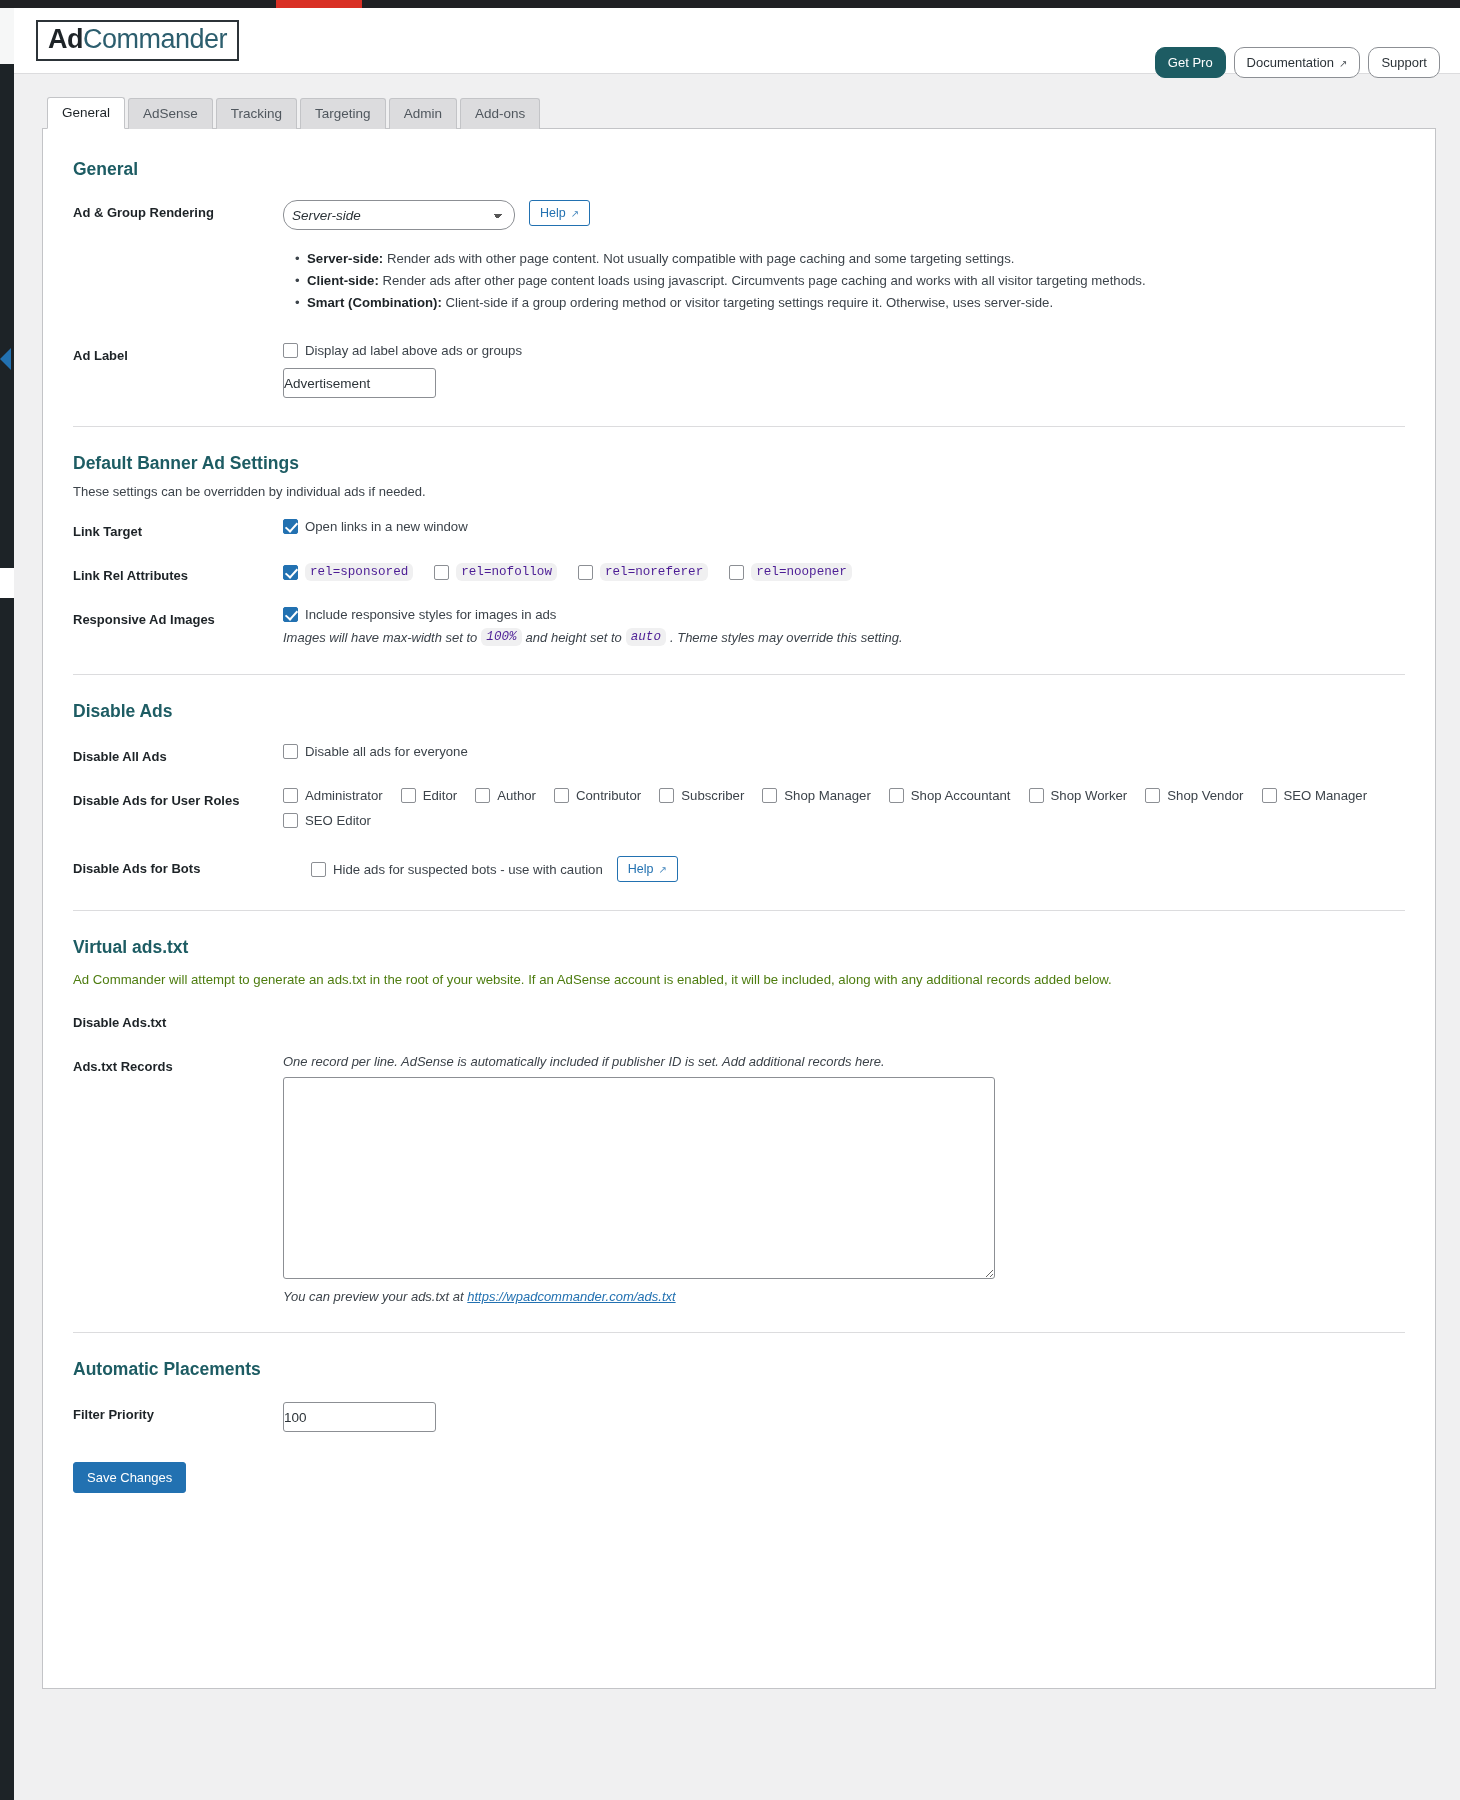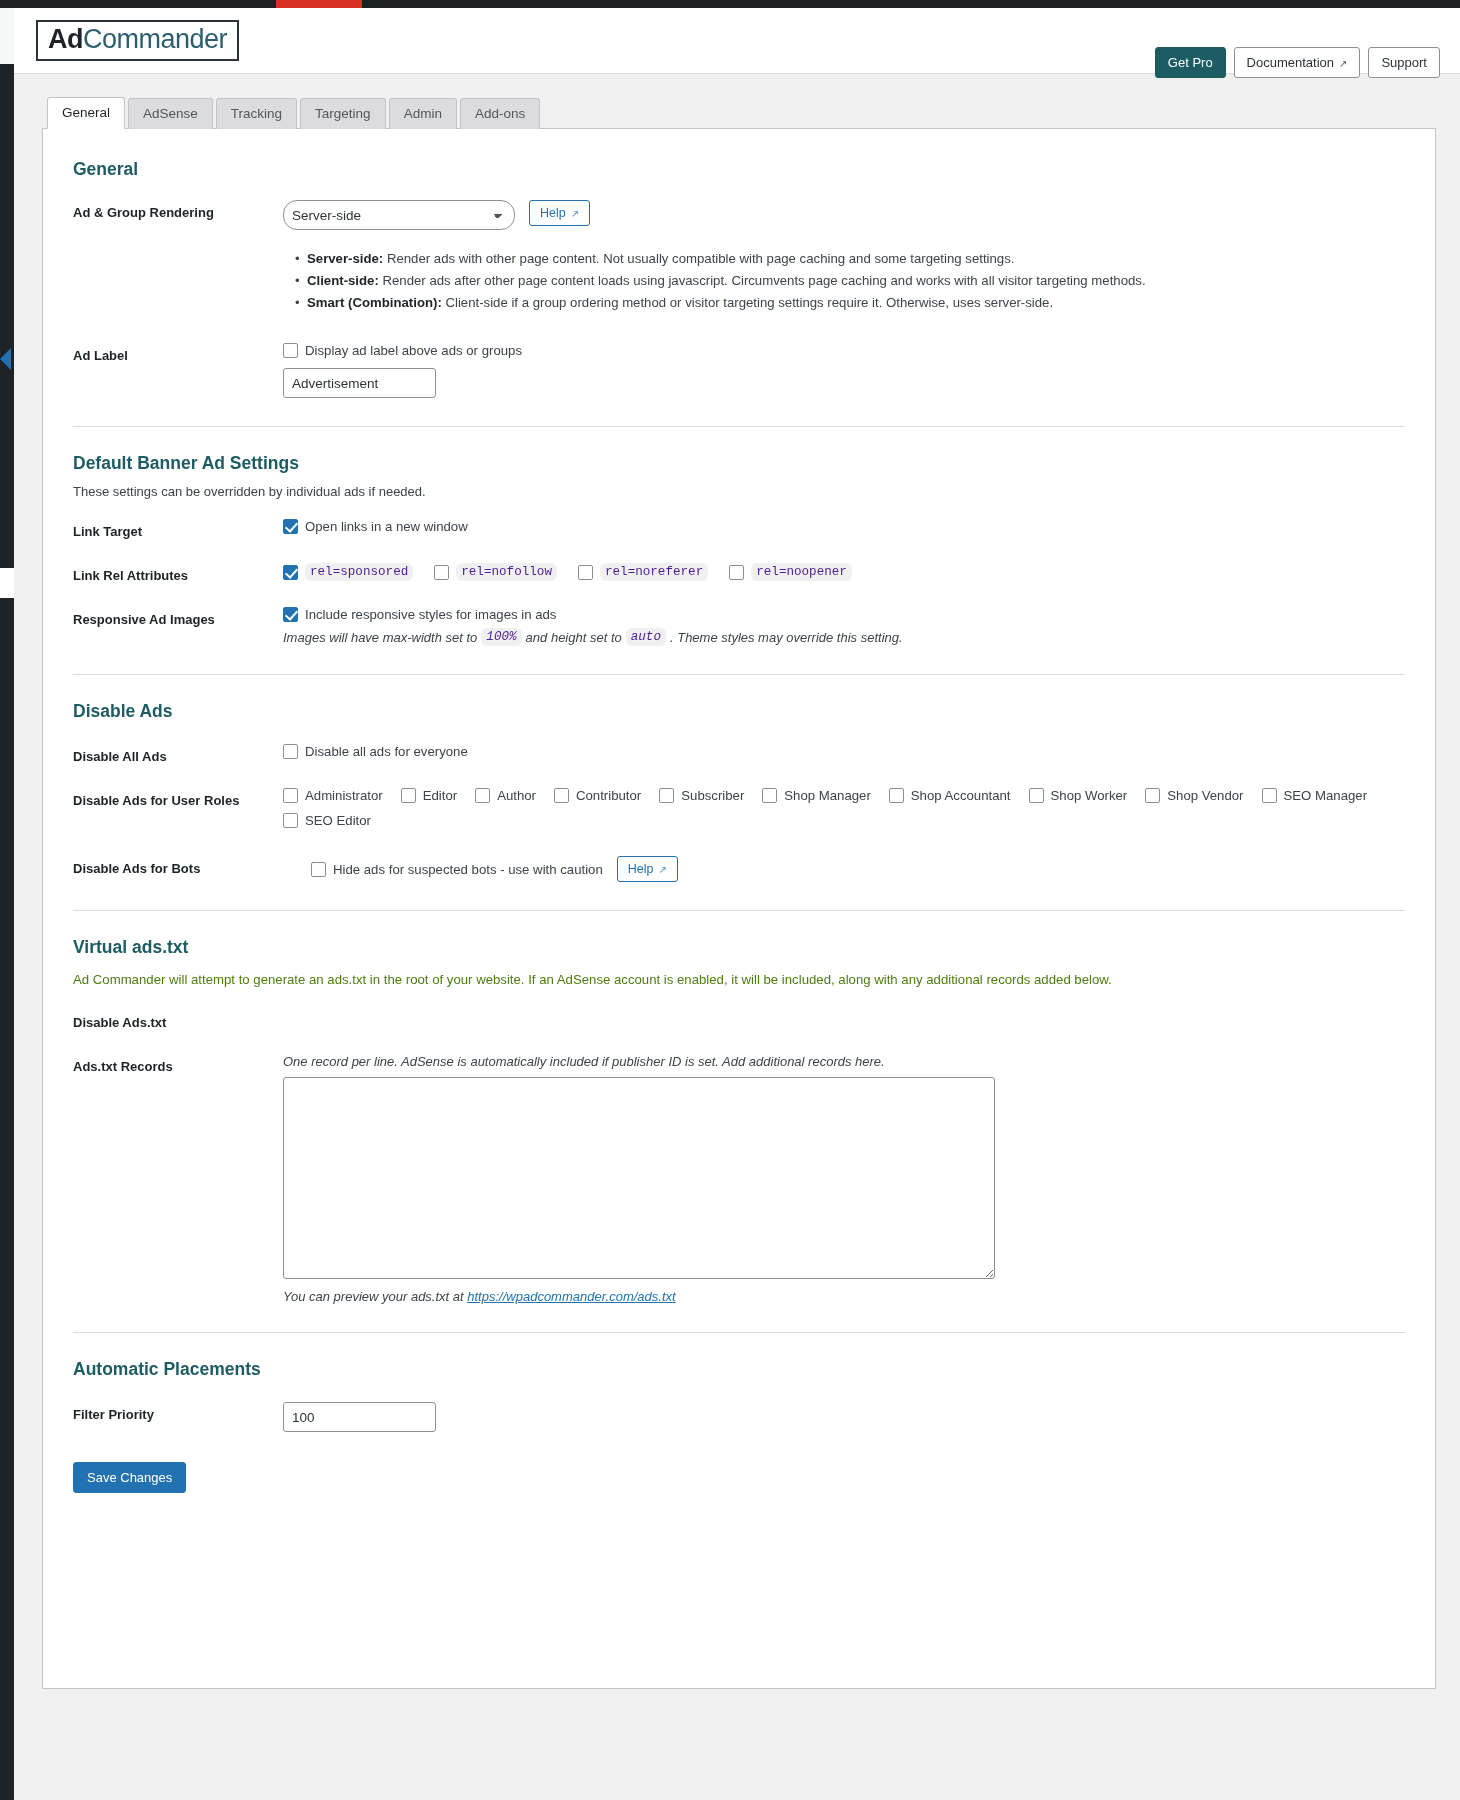--- a/index.html
+++ b/index.html
@@ -76,21 +76,21 @@
     padding: 4px 10px 6px 10px;
     font-size: 27px;
     letter-spacing: -0.5px;
     line-height: 1;
   }
   .brand .ad { font-weight: bold; color: #1d2327; }
   .brand .commander { color: #2c5e6e; font-weight: 400; }
   .header-buttons { display: flex; align-items: center; gap: 8px; }
   .btn {
     font-size: 13px;
-    border-radius: 3px;
+    border-radius: 10px;
     padding: 7px 12px;
     line-height: 1.2;
     cursor: pointer;
     white-space: nowrap;
     display: inline-flex;
     align-items: center;
     gap: 5px;
     margin-top: 44px;
   }
   .btn-primary {
@@ -179,20 +179,21 @@
     border-radius: 14px;
     background: #ffffff;
     font-size: 13.5px;
     color: #2c3338;
     padding: 0 8px;
     appearance: none;
     background-image: linear-gradient(45deg, transparent 50%, #555 50%), linear-gradient(135deg, #555 50%, transparent 50%);
     background-position: calc(100% - 16px) 13px, calc(100% - 11px) 13px;
     background-size: 5px 5px, 5px 5px;
     background-repeat: no-repeat;
+    font-style: italic;
   }
   .help-btn {
     display: inline-flex;
     align-items: center;
     gap: 5px;
     border: 1px solid #2271b1;
     color: #2271b1;
     background: #ffffff;
     border-radius: 3px;
     font-size: 12.5px;
@@ -250,21 +251,21 @@
     width: 5px; height: 10px;
     border: solid #ffffff;
     border-width: 0 2px 2px 0;
     transform: rotate(42deg);
   }
   input.text-field {
     height: 30px;
     border: 1px solid #8c8f94;
     border-radius: 3px;
     font-size: 13.5px;
-    padding: 0 8px;
+    padding: 0 0;
     color: #2c3338;
     background: #ffffff;
   }
   .w-ad-label { width: 153px; margin-top: 10px; }
   .w-priority { width: 153px; }
   .rel-group { display: flex; align-items: center; gap: 7px; flex-wrap: wrap; }
   .rel-item { display: flex; align-items: center; gap: 7px; margin-right: 14px; }
   code.mono {
     font-family: "Liberation Mono", monospace;
     font-size: 12.6px;

